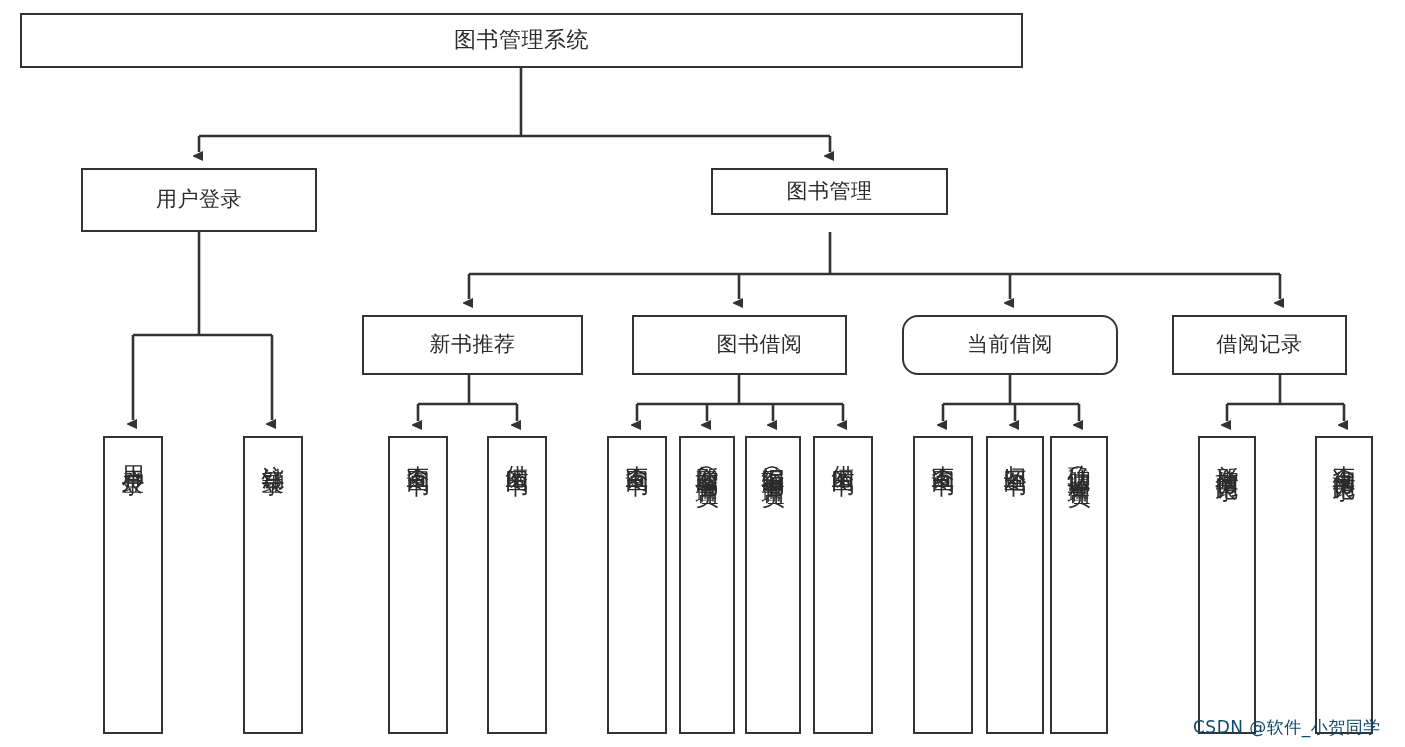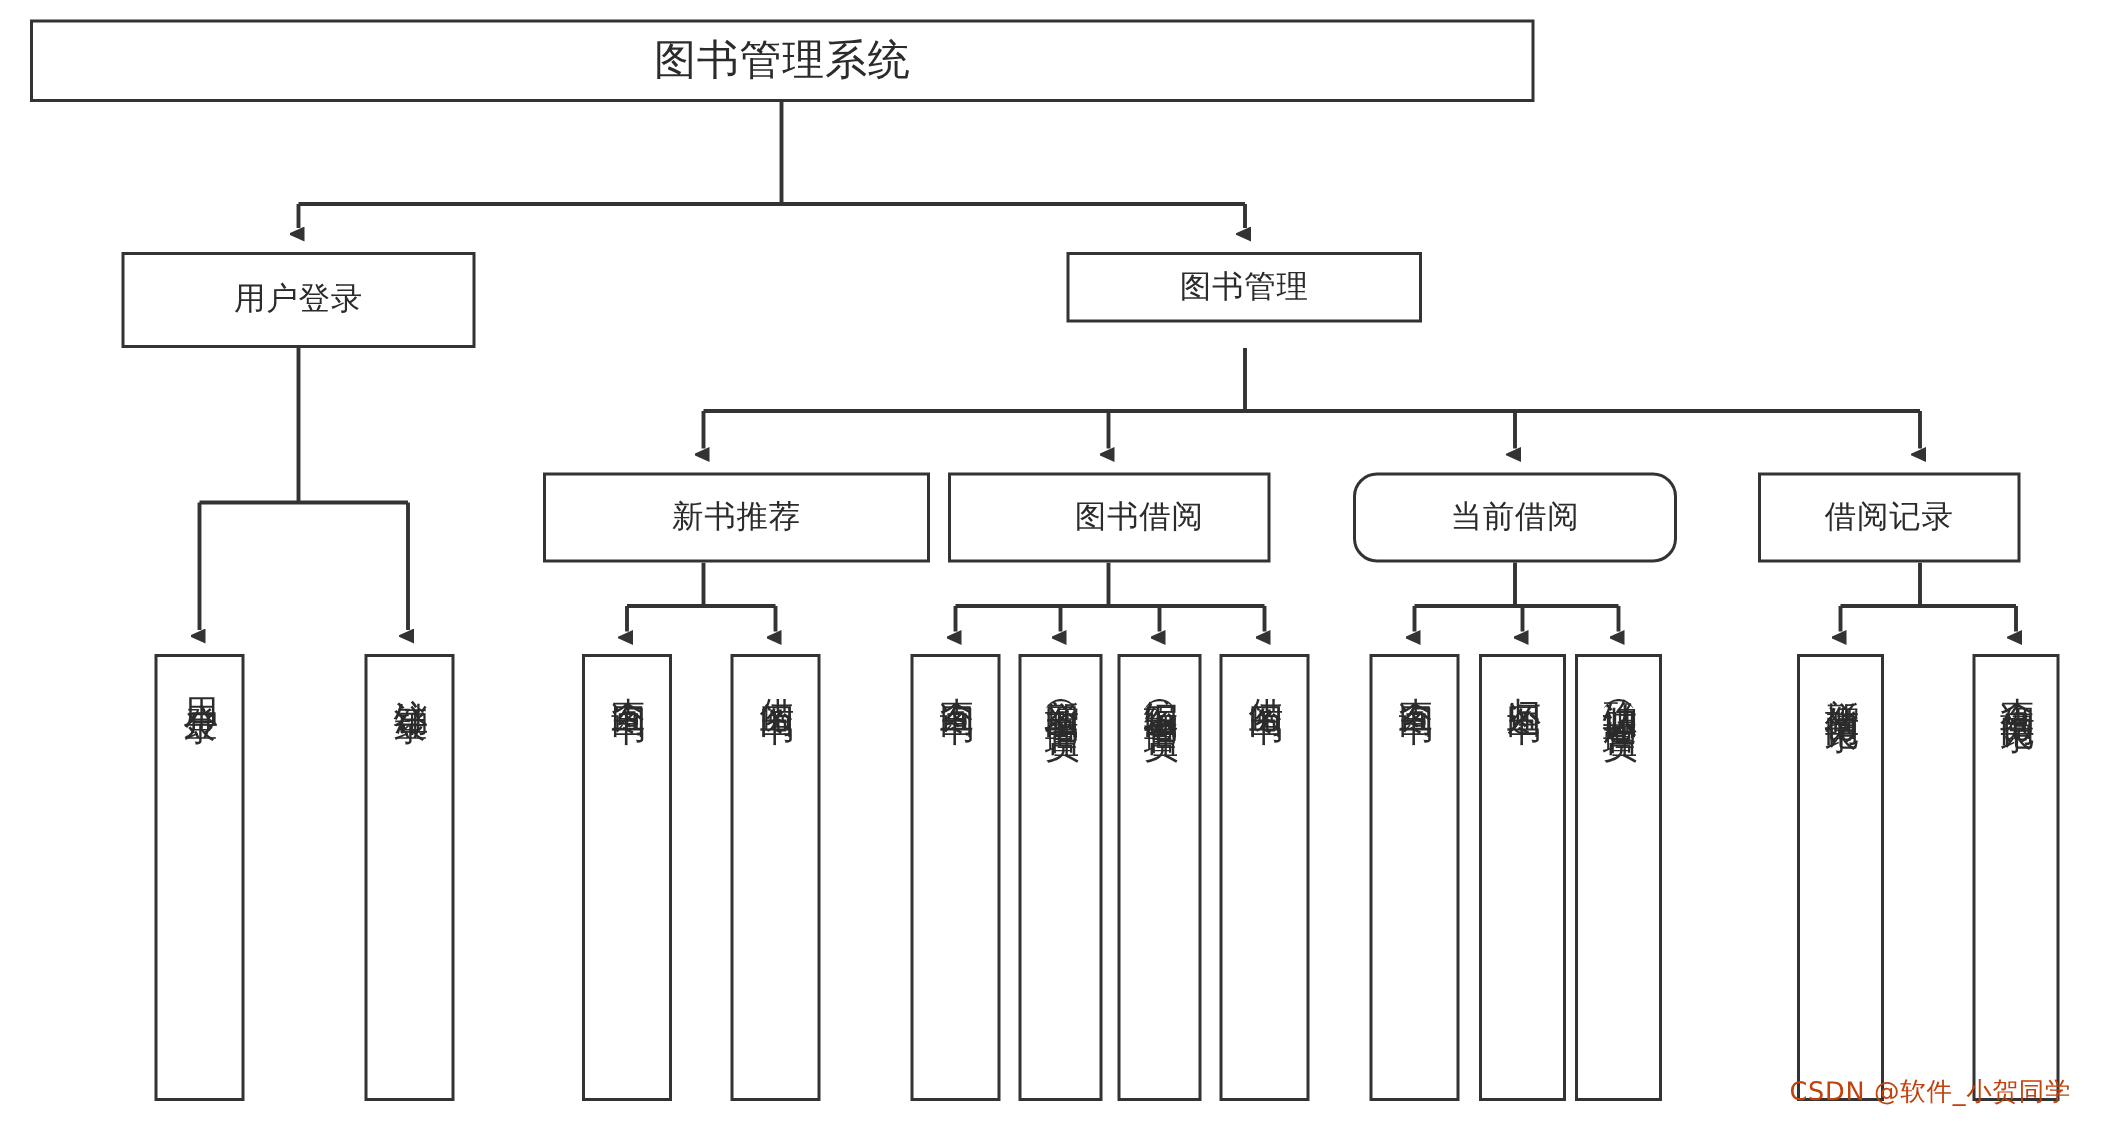--- a/index.html
+++ b/index.html
@@ -36,40 +36,40 @@
     justify-content: center;
     color: #2b2b2b;
     letter-spacing: 0.5px;
   }
   .node.h {
     font-size: 21px;
     line-height: 1.1;
     white-space: nowrap;
   }
   .node.root {
-    font-size: 28px;
+    font-size: 22px;
   }
   .node.leaf {
     align-items: flex-start;
     justify-content: center;
     padding-top: 9px;
   }
   .vtext {
     writing-mode: vertical-rl;
     text-orientation: upright;
     font-size: 23px;
     line-height: 1.18;
     letter-spacing: 3px;
     color: #2b2b2b;
     white-space: nowrap;
   }
   .watermark {
     position: absolute;
     font-size: 17px;
-    color: #c2410c;
+    color: #0c4a6e;
     white-space: nowrap;
     letter-spacing: 0.5px;
   }
 </style>
 </head>
 <body>
 
 <div id="canvas">
 
   <svg id="wires" viewBox="0 0 1405 747" xmlns="http://www.w3.org/2000/svg">
@@ -128,21 +128,21 @@
 
   <div id="lvl2">
       <div class="node h" style="left: 81px; top: 168px; width: 236px; height: 64px;">
         <span>用户登录</span>
       </div>
       <div class="node h" style="left: 711px; top: 168px; width: 237px; height: 47px;">
         <span>图书管理</span>
       </div>
     </div>
   <div id="lvl3">
-      <div class="node h" style="left: 362px; top: 315px; width: 258px; height: 60px;">
+      <div class="node h" style="left: 362px; top: 315px; width: 221px; height: 60px;">
         <span>新书推荐</span>
       </div>
       <div class="node h" style="left: 632px; top: 315px; width: 215px; height: 60px; padding-left: 40px;">
         <span>图书借阅</span>
       </div>
       <div class="node h" style="left: 902px; top: 315px; width: 216px; height: 60px; border-radius: 16px;">
         <span>当前借阅</span>
       </div>
       <div class="node h" style="left: 1172px; top: 315px; width: 175px; height: 60px;">
         <span>借阅记录</span>

